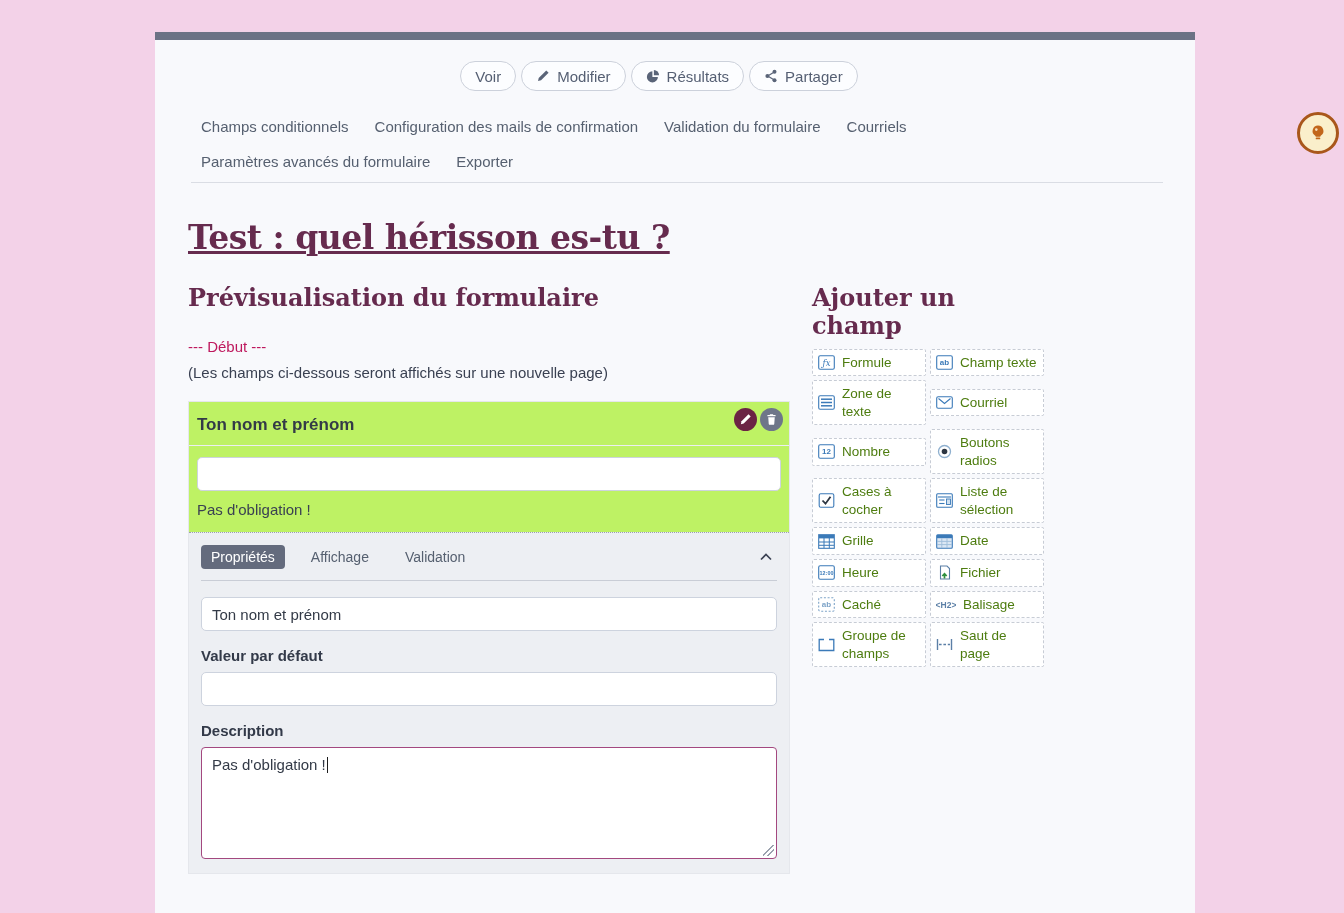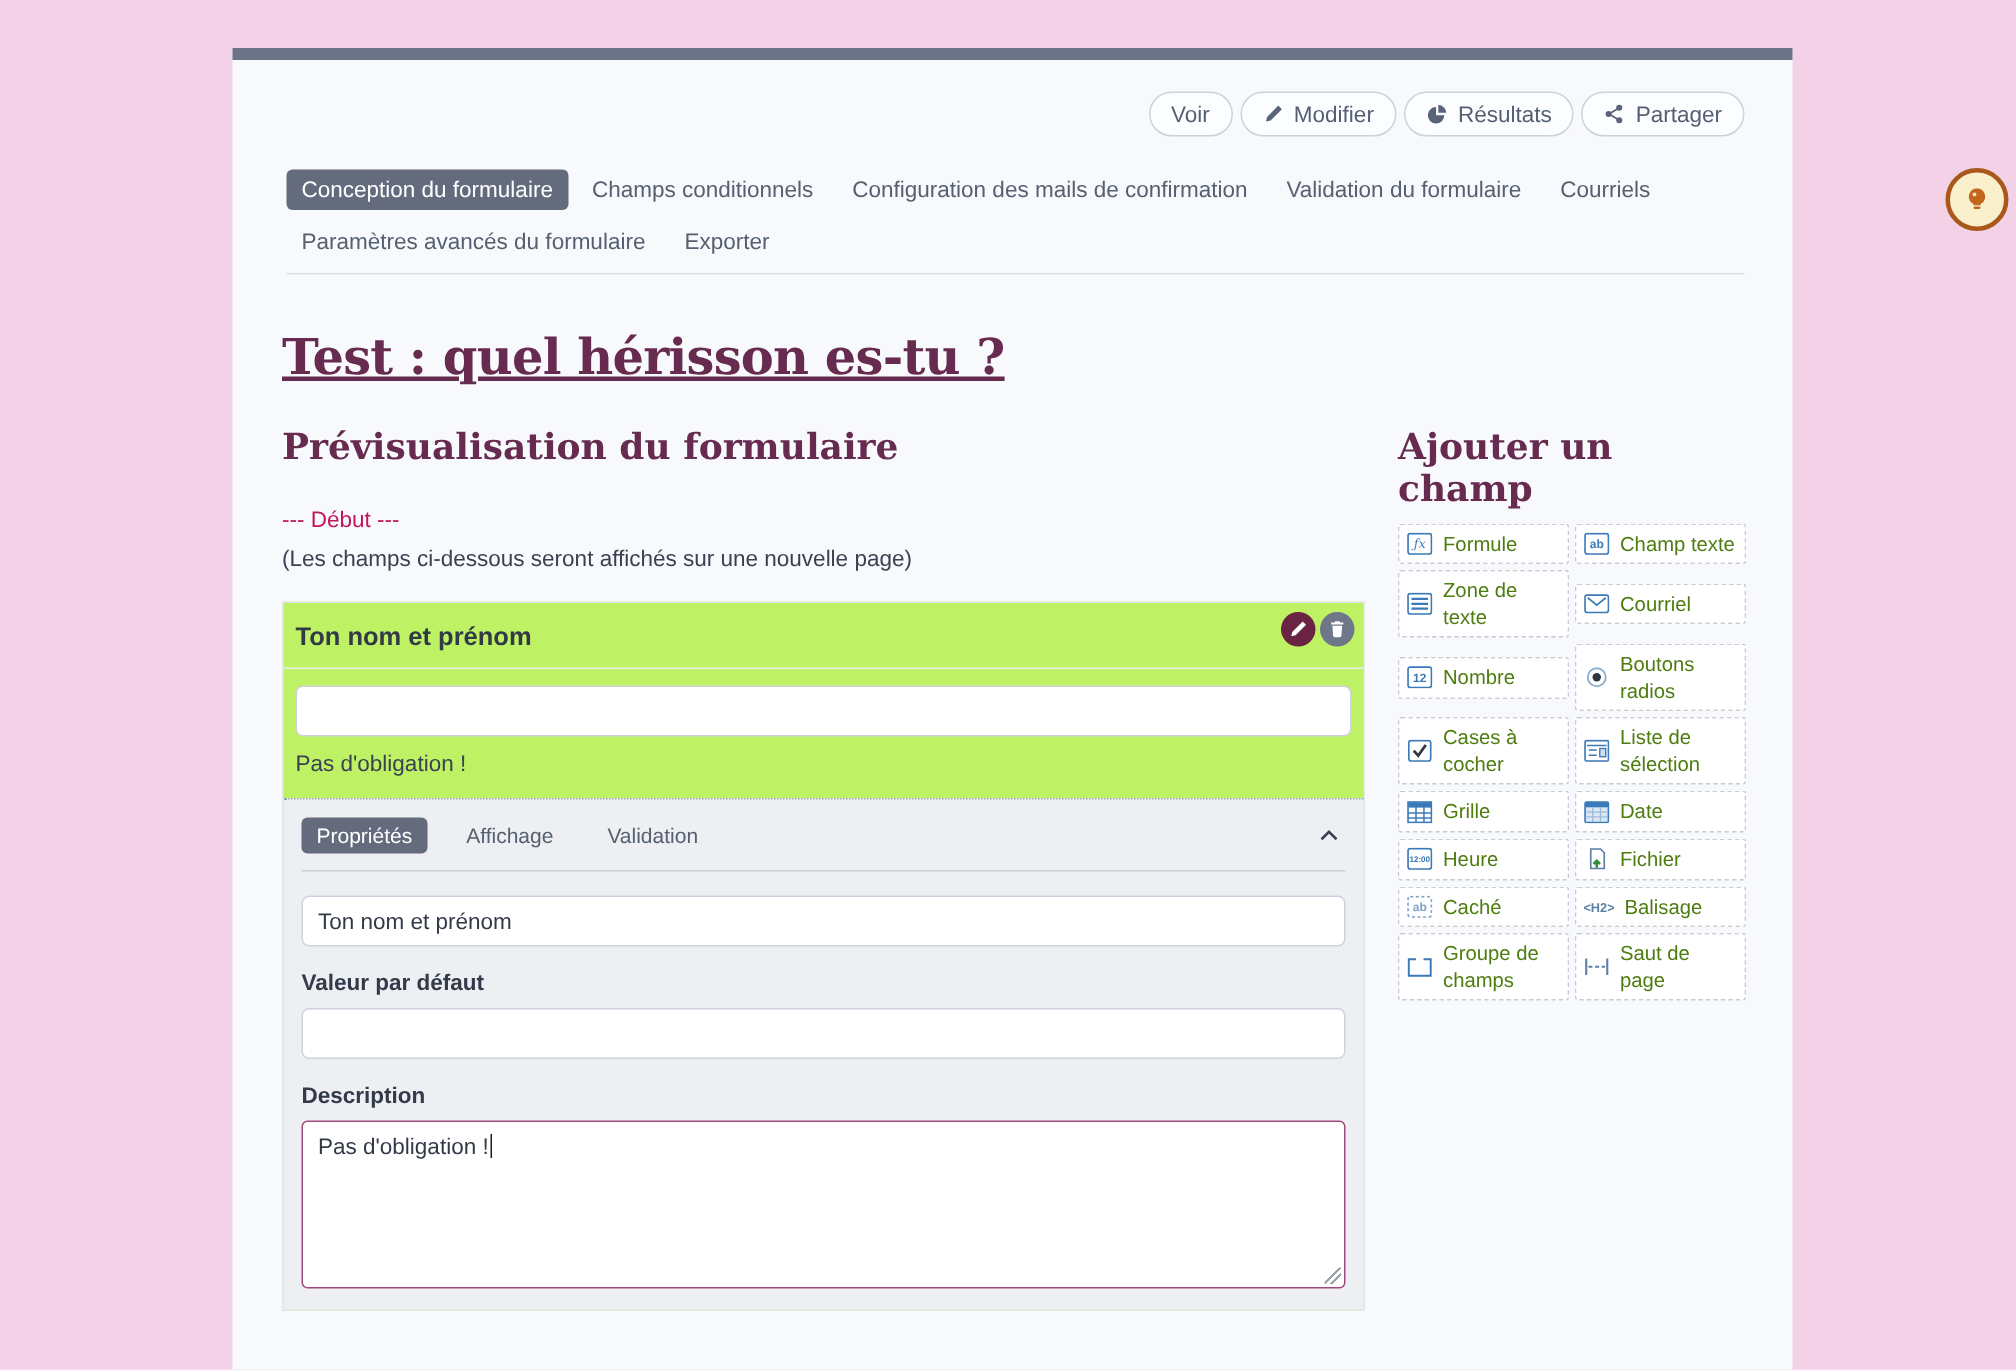--- a/index.html
+++ b/index.html
@@ -1,36 +1,36 @@
 <!DOCTYPE html>
 <html><head>
 <meta charset="utf-8">
 <style>
   html,body{margin:0;padding:0;width:1344px;height:913px;overflow:hidden;
     background:#f3d2e8;font-family:"Liberation Sans",sans-serif;}
   .card{position:absolute;left:155px;top:32px;width:1040px;height:881px;
     background:#f8f9fc;border-top:8px solid #6b7285;box-sizing:border-box;}
   
-  .toolbar{display:flex;justify-content:flex-end;gap:5px;margin:21px 32px 0 0;}
+  .toolbar{display:flex;justify-content:center;gap:5px;margin:21px 32px 0 0;}
   .pill{display:inline-flex;align-items:center;gap:7px;height:30px;padding:0 14px;
     border:1px solid #ccd1db;border-radius:16px;background:#fcfdff;color:#555f73;
     font-size:15px;cursor:pointer;font-family:inherit;}
   .pill svg{width:14px;height:14px;fill:#5a6478;flex:none;}
   
   .nav-tabs{display:flex;flex-wrap:wrap;row-gap:8px;column-gap:6px;margin:22px 40px 0 36px;}
   .nav-tab{padding:5px 10px;font-size:15px;color:#566070;border-radius:4px;cursor:pointer;white-space:nowrap;}
   .nav-tab.active{background:#646b7d;color:#fff;}
   .divider{height:1px;background:#dadde4;margin:7px 32px 0 36px;}
   
   .page-title{margin:35px 0 0 33px;font-family:"DejaVu Serif","Liberation Serif",serif;
     font-size:33px;font-weight:700;color:#662b4e;letter-spacing:-0.5px;text-decoration:underline;}
   .section-heading{margin:0;font-family:"DejaVu Serif","Liberation Serif",serif;
     font-size:24px;font-weight:700;color:#662b4e;line-height:1.18;}
   .columns{display:flex;align-items:flex-start;margin:27px 0 0 33px;}
-  .left-col{width:722px;flex:none;}
+  .left-col{width:602px;flex:none;}
   .right-col{width:229px;flex:none;margin-left:22px;}
   .pb-label{margin-top:26px;font-size:15px;color:#be185d;}
   .pb-note{margin-top:9px;font-size:15px;color:#3a4152;}
   
   .field-card{margin-top:20px;background:#bef264;border:1px solid #e5e7ec;position:relative;}
   .fc-header{padding:13px 60px 10px 8px;border-bottom:1px solid #eceef2;}
   .fc-title{font-size:17px;font-weight:700;color:#333a47;}
   .fc-actions{position:absolute;top:6px;right:6px;display:flex;gap:3px;}
   .circle-btn{width:23px;height:23px;border-radius:50%;border:none;cursor:pointer;
     display:flex;align-items:center;justify-content:center;padding:0;}
@@ -97,21 +97,20 @@
           </g>
           <circle cx="12" cy="3.2" r="2.3"></circle>
           <circle cx="3.9" cy="8" r="2.3"></circle>
           <circle cx="12" cy="12.8" r="2.3"></circle>
         </svg>
       <span>Partager</span>
     </button>
   </div>
 
   <div class="nav-tabs">
-    <span class="nav-tab active">Conception du formulaire</span>
     <span class="nav-tab">Champs conditionnels</span>
     <span class="nav-tab">Configuration des mails de confirmation</span>
     <span class="nav-tab">Validation du formulaire</span>
     <span class="nav-tab">Courriels</span>
     <span class="nav-tab">Paramètres avancés du formulaire</span>
     <span class="nav-tab">Exporter</span>
   </div>
   <div class="divider"></div>
 
   <h1 class="page-title">Test : quel hérisson es-tu ?</h1>

